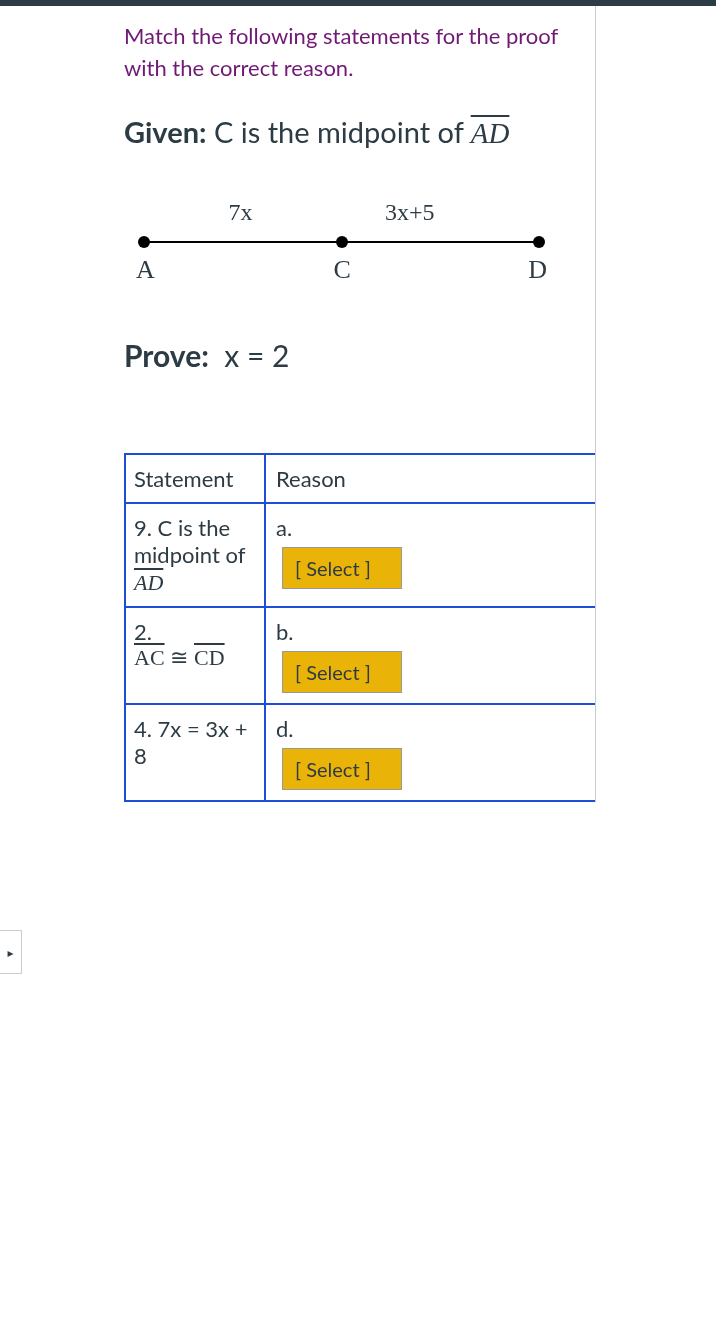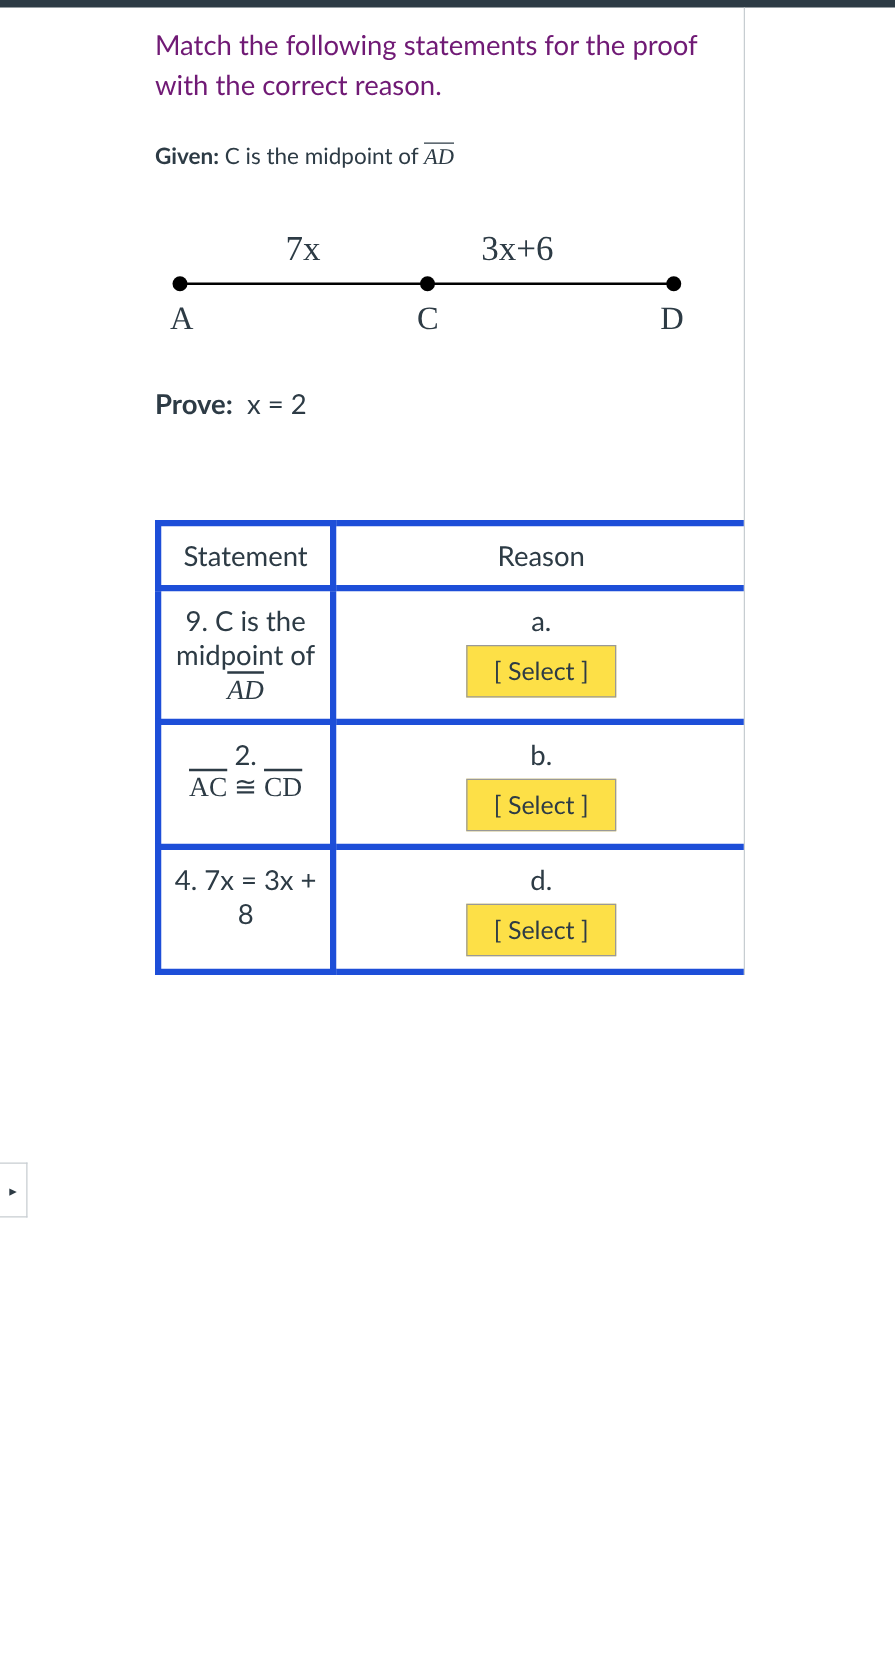--- a/index.html
+++ b/index.html
@@ -40,21 +40,21 @@
     border-right: 1px solid #c7cdd1;
     padding-top: 14px;
   }
   .instructions {
     font-size: 22px;
     line-height: 1.45;
     color: #701a75;
     padding: 0 36px 0 36px;
   }
   .given {
-    font-size: 18px;
+    font-size: 29px;
     line-height: 1.4;
     margin-top: 28px;
     padding: 0 36px;
   }
   .given .label { font-weight: 700; }
   .overline {
     text-decoration: overline;
     font-style: italic;
     font-family: 'Times New Roman', serif;
   }
@@ -87,57 +87,57 @@
     position: absolute;
     top: 62px;
     font-size: 26px;
   }
   .ptlabel.a { left: 12px; }
   .ptlabel.c { left: 50%; margin-left: -8px; }
   .ptlabel.d { right: 12px; }
   .seglabel {
     position: absolute;
     top: 6px;
-    font-size: 28px;
+    font-size: 24px;
   }
   .seglabel.l1 { left: 24%; }
   .seglabel.l2 { left: 60%; }
   .prove {
-    font-size: 22px;
-    margin-top: 11px;
+    font-size: 30px;
+    margin-top: 24px;
     padding: 0 36px;
   }
   .prove .label { font-weight: 700; }
   table.proof {
     border-collapse: collapse;
     width: calc(100% - 36px);
     margin: 80px 0 0 36px;
     font-size: 22px;
   }
   table.proof th, table.proof td {
-    border: 5px solid #1d4ed8;
+    border: 2px solid #1d4ed8;
     padding: 10px 8px;
-    text-align: center;
+    text-align: left;
     vertical-align: top;
   }
   table.proof th {
     font-weight: 400;
     font-size: 22px;
   }
   .stmt-col { width: 140px; }
   .reason-cell { padding: 8px 0 10px 6px; border-right: none; }
   table.proof tr td:last-child,
   table.proof tr th:last-child { border-right: none; padding-left: 10px; }
   .reason-letter {
     font-size: 22px;
     margin: 0 0 6px 0;
   }
   .select-box {
     border: 1px solid #999;
-    background: #fde047;
+    background: #eab308;
     padding: 8px 12px;
     margin: 0 6px 0 6px;
     font-size: 20px;
     color: #2d3b45;
     cursor: pointer;
     min-width: 120px;
     display: inline-block;
   }
   .math-ital {
     font-family: 'Times New Roman', serif;
@@ -156,21 +156,21 @@
 
   <p class="instructions">Match the following statements for the proof with the correct reason.</p>
 
   <p class="given">
     <span class="label">Given:</span>
     <span>C is the midpoint of </span><span class="overline">AD</span>
   </p>
 
   <div class="diagram">
     <div class="seglabel l1">7x</div>
-    <div class="seglabel l2">3x+6</div>
+    <div class="seglabel l2">3x+5</div>
     <div class="num-line"></div>
     <div class="dot a"></div>
     <div class="dot c"></div>
     <div class="dot d"></div>
     <div class="ptlabel a">A</div>
     <div class="ptlabel c">C</div>
     <div class="ptlabel d">D</div>
   </div>
 
   <p class="prove">

